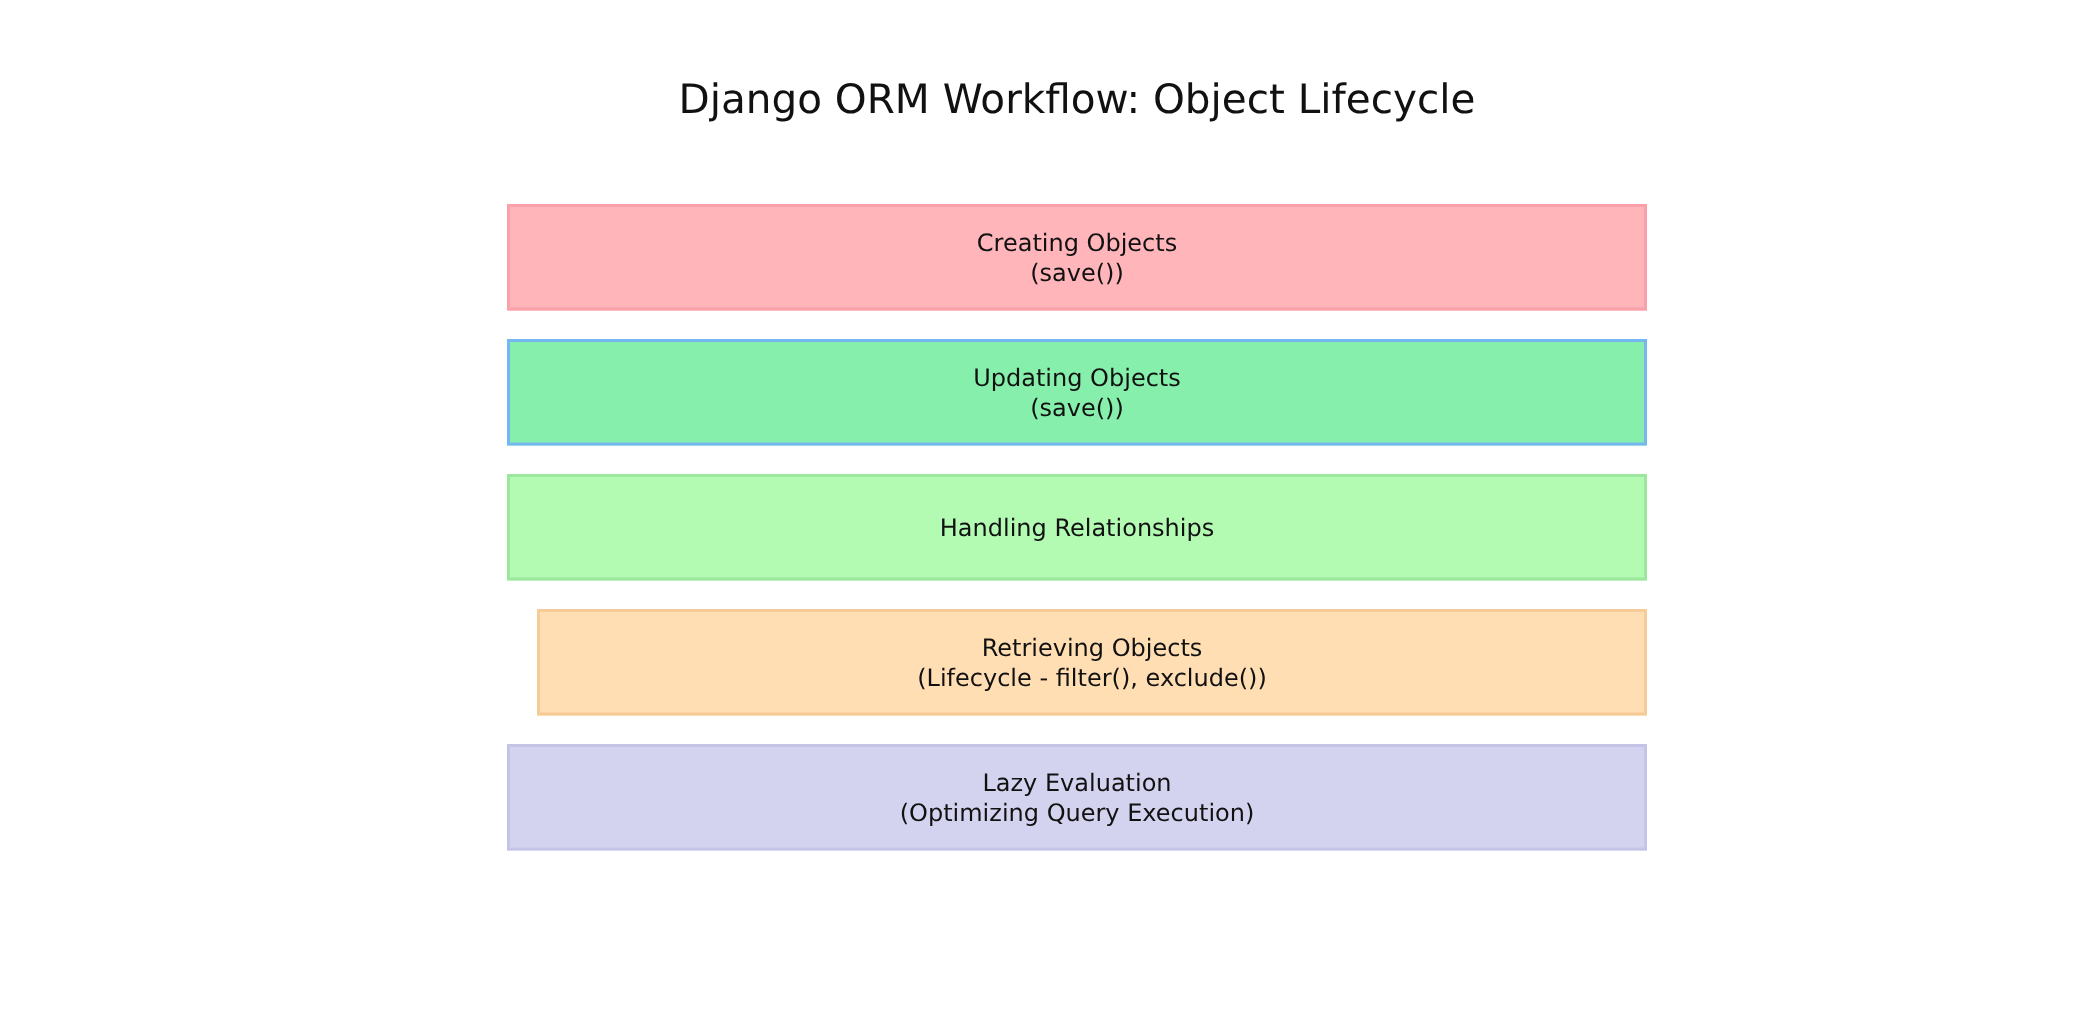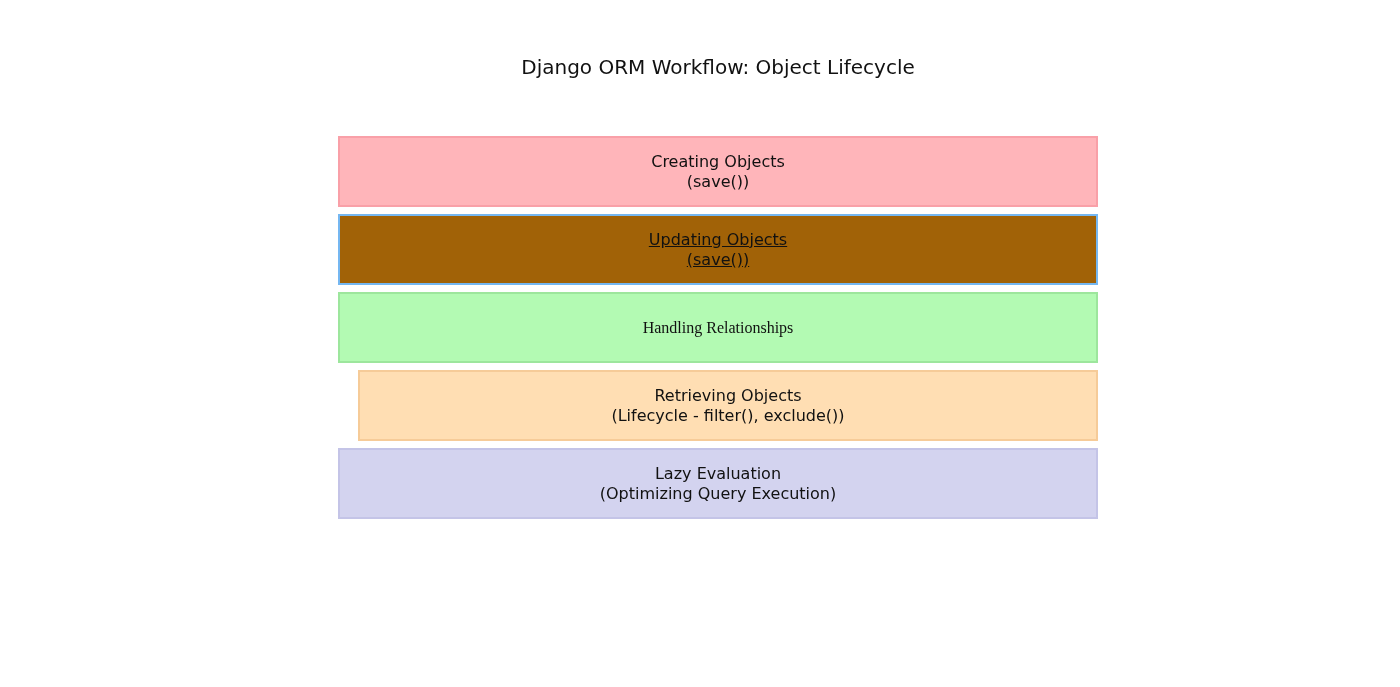--- a/index.html
+++ b/index.html
@@ -15,33 +15,33 @@
     overflow: hidden;
     font-family: "DejaVu Sans", "Liberation Sans", sans-serif;
   }
   .title {
     position: absolute;
     left: 338px;
     top: 54px;
     width: 760px;
     margin: 0;
     text-align: center;
-    font-size: 20px;
+    font-size: 27px;
     font-weight: 400;
     line-height: 26px;
     color: #111111;
   }
   .boxes {
     position: absolute;
     left: 338px;
     top: 136px;
     width: 760px;
     display: flex;
     flex-direction: column;
-    gap: 7px;
+    gap: 19px;
   }
   .box {
     height: 71px;
     box-sizing: border-box;
     border: 2px solid transparent;
     display: flex;
     flex-direction: column;
     align-items: center;
     justify-content: center;
     text-align: center;
@@ -61,26 +61,26 @@
 
   <h1 class="title">Django ORM Workflow: Object Lifecycle</h1>
 
   <div class="boxes">
 
     <div class="box" style="background-color: rgb(255, 181, 186); border-color: rgb(249, 160, 168);">
       <div class="step-name">Creating Objects</div>
       <div class="step-detail">(save())</div>
     </div>
 
-    <div class="box" style="background-color: #a16207; border-color: rgb(117, 183, 241); text-decoration: underline;">
+    <div class="box" style="background-color: #86efac; border-color: rgb(117, 183, 241);">
       <div class="step-name">Updating Objects</div>
       <div class="step-detail">(save())</div>
     </div>
 
-    <div class="box" style="background-color: rgb(179, 250, 179); border-color: rgb(157, 230, 157); font-family: Liberation Serif, serif;">
+    <div class="box" style="background-color: rgb(179, 250, 179); border-color: rgb(157, 230, 157);">
       <div class="step-name">Handling Relationships</div>
     </div>
 
     <div class="box" style="background-color: rgb(255, 222, 179); border-color: rgb(246, 203, 152); margin-left: 20px;">
       <div class="step-name">Retrieving Objects</div>
       <div class="step-detail">(Lifecycle - filter(), exclude())</div>
     </div>
 
     <div class="box" style="background-color: rgb(211, 211, 239); border-color: rgb(196, 196, 231);">
       <div class="step-name">Lazy Evaluation</div>

